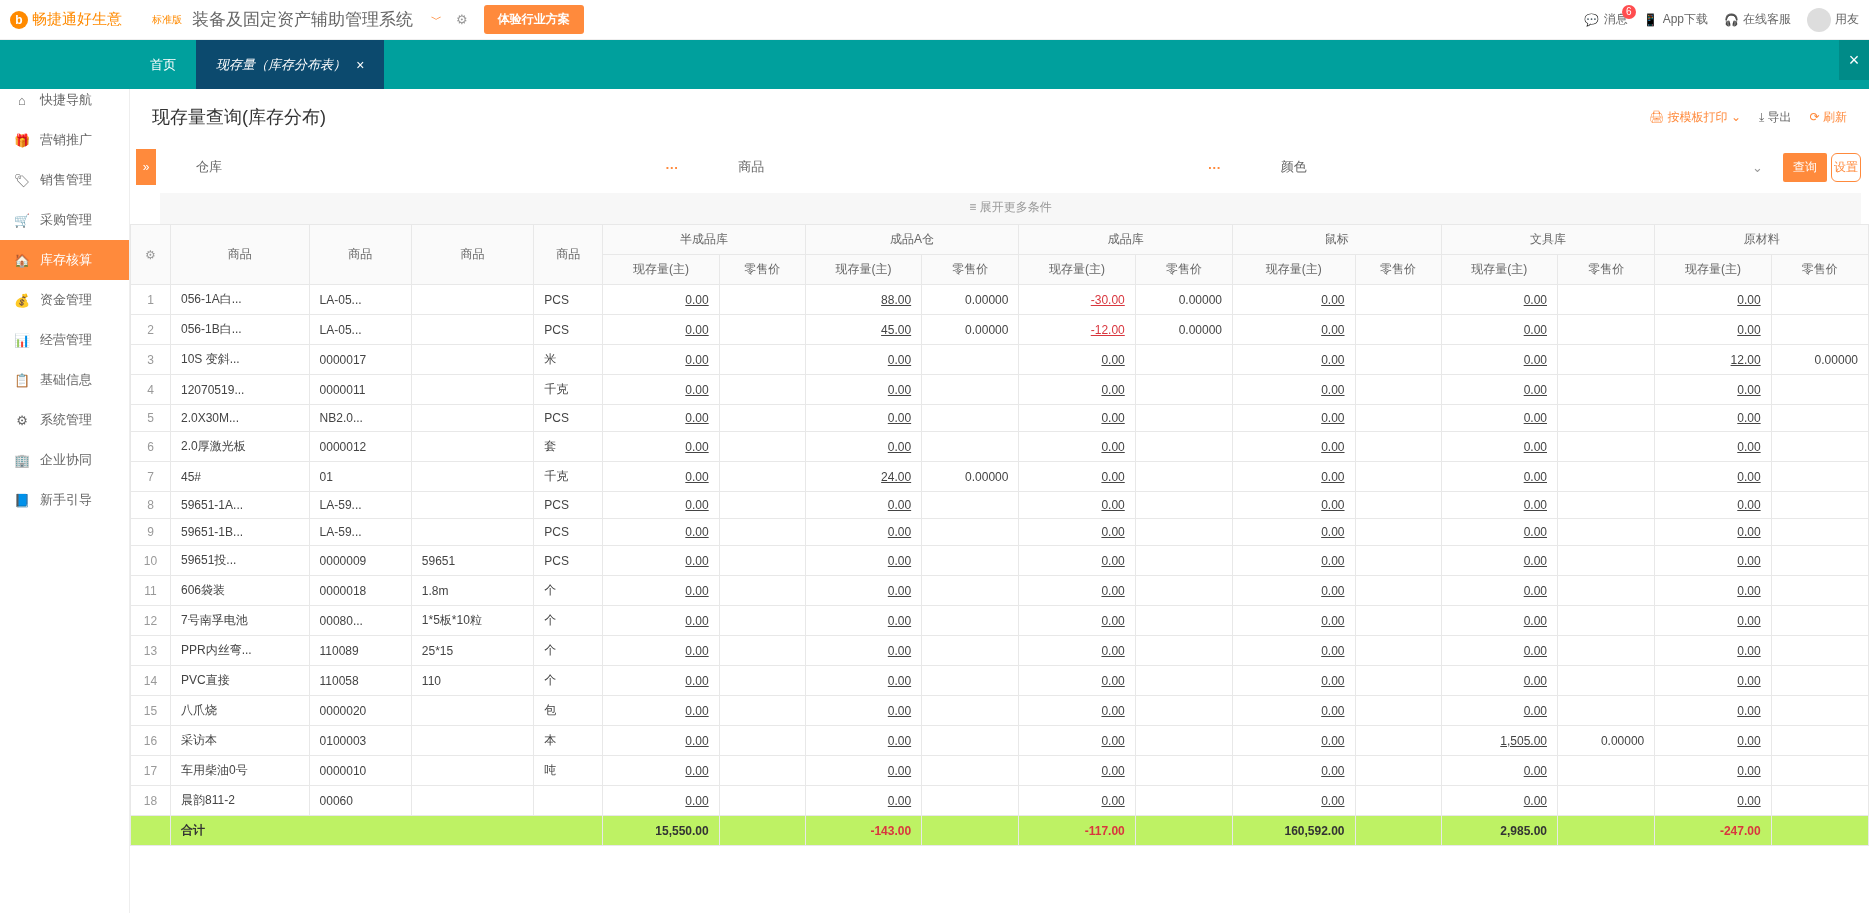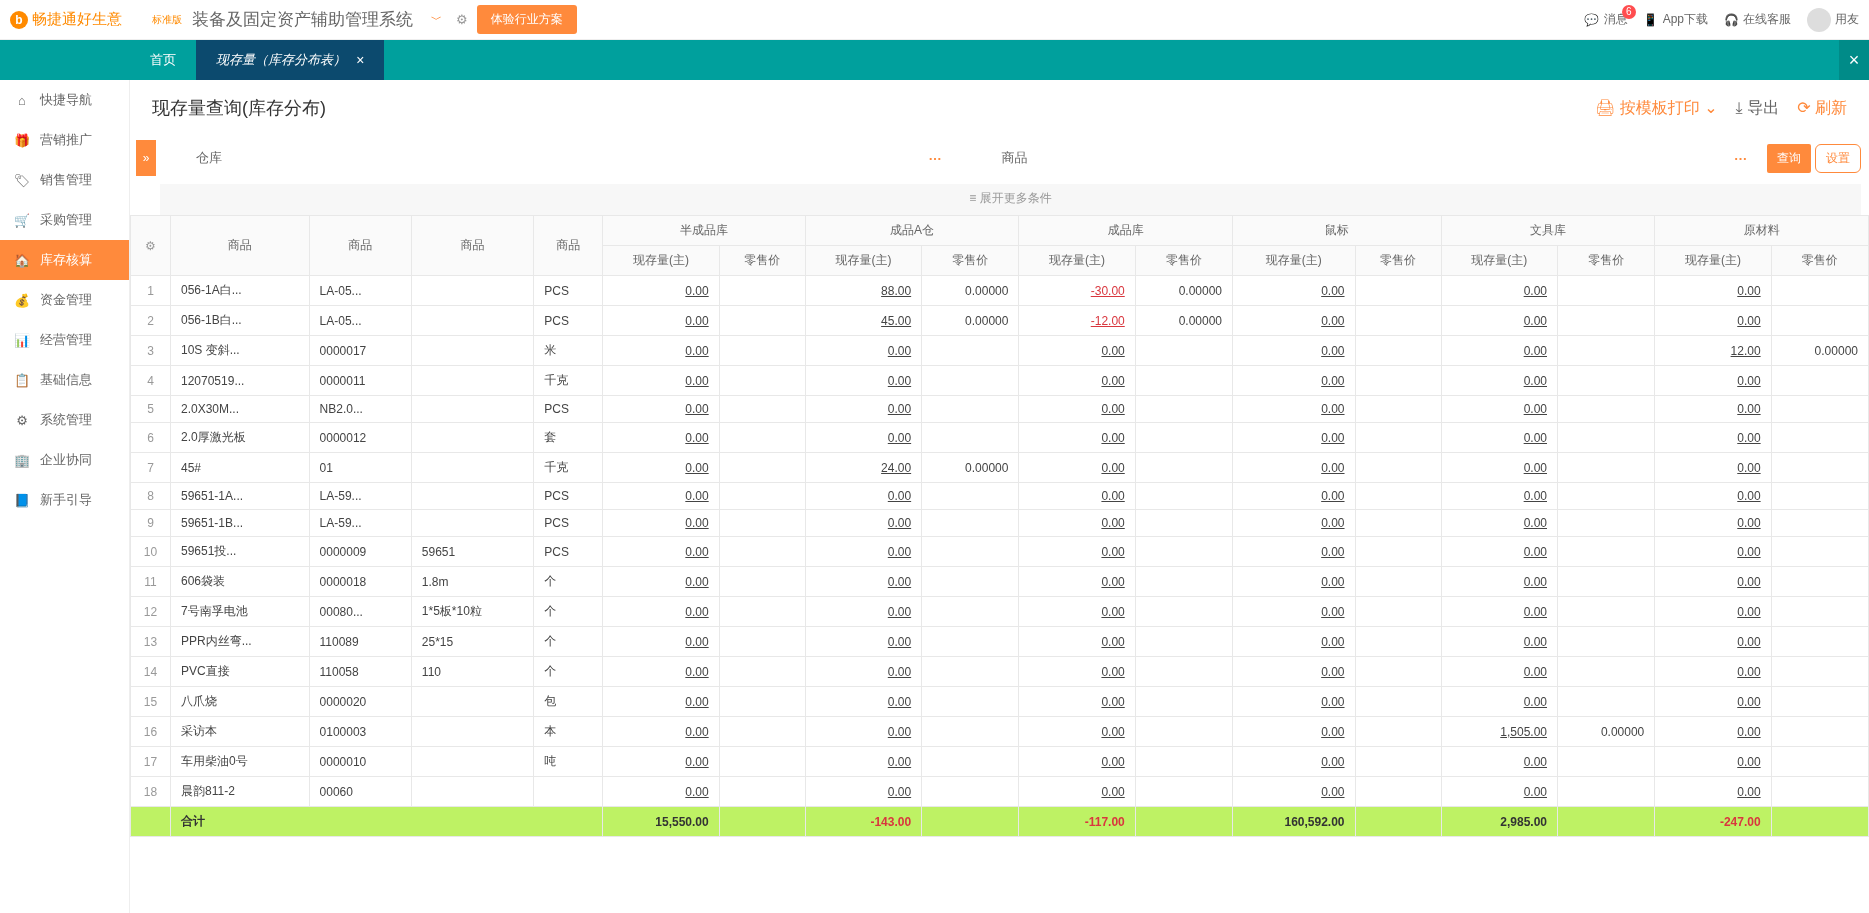--- a/index.html
+++ b/index.html
@@ -6,54 +6,54 @@
 body { font-family: "Microsoft YaHei", Arial, sans-serif; font-size: 13px; color: #333; background: #fff; overflow: hidden; }
 
 .topbar { height: 40px; display: flex; align-items: center; padding: 0 10px; border-bottom: 1px solid #eee; }
 .logo { display: flex; align-items: center; margin-right: 12px; }
 .logo-icon { width: 18px; height: 18px; background: #ff8a00; border-radius: 50%; color: #fff; font-weight: bold; display: flex; align-items: center; justify-content: center; font-size: 12px; margin-right: 4px; }
 .logo-text { color: #ff8a00; font-size: 15px; font-weight: 500; }
 .logo-sub { color: #ff8a00; font-size: 10px; margin-left: 18px; }
 .system-name { color: #666; font-size: 17px; margin-left: 10px; }
 .caret-down { color: #ff6a00; margin-left: 18px; font-size: 11px; }
 .gear { color: #999; margin-left: 14px; }
-.orange-btn { background: #ff8a3c; color: #fff; border: none; padding: 6px 14px; border-radius: 3px; margin-left: 9px; font-size: 12px; cursor: pointer; }
+.orange-btn { background: #ff8a3c; color: #fff; border: none; padding: 6px 14px; border-radius: 3px; margin-left: 16px; font-size: 12px; cursor: pointer; font-weight: bold; }
 .top-right { margin-left: auto; display: flex; align-items: center; gap: 16px; color: #666; font-size: 12px; }
 .top-right-item { display: flex; align-items: center; gap: 4px; cursor: pointer; position: relative; }
 .badge { position: absolute; top: -6px; right: -8px; background: #ff4d4f; color: #fff; font-size: 10px; border-radius: 8px; padding: 0 4px; min-width: 14px; text-align: center; line-height: 14px; }
 .avatar { width: 24px; height: 24px; background: #ddd; border-radius: 50%; }
 
-.tabbar { height: 40px; background: #00a09d; display: flex; align-items: stretch; padding-left: 130px; position: relative; }
+.tabbar { height: 49px; background: #00a09d; display: flex; align-items: stretch; padding-left: 130px; position: relative; }
 .tab { display: flex; align-items: center; padding: 0 20px; color: #fff; font-size: 13px; cursor: pointer; }
 .tab.home { background: #00a09d; }
 .tab.active { background: #0c4a6e; font-style: italic; }
 .tab-close { margin-left: 10px; font-size: 14px; }
 .tab-left-close { position: absolute; right: 0; top: 0; width: 30px; height: 40px; background: #008b88; color: #fff; display: flex; align-items: center; justify-content: center; font-size: 18px; cursor: pointer; }
 .sidebar { width: 130px; background: #fff; border-right: 1px solid #eee; overflow-y: auto; position: absolute; top: 40px; left: 0; bottom: 0; }
 .side-item { display: flex; align-items: center; padding: 11px 14px; color: #666; font-size: 13px; cursor: pointer; gap: 10px; }
 .side-item.search { color: #999; }
 .side-item.active { background: #ff8a3c; color: #fff; }
 .side-icon { width: 16px; height: 16px; display: inline-flex; align-items: center; justify-content: center; }
 
 .main { flex: 1; background: #f5f5f5; overflow: hidden; margin-left: 130px; height: calc(100vh - 80px); display: flex; flex-direction: column; }
 .page-head { background: #fff; padding: 16px 22px 10px; display: flex; align-items: center; }
 .page-title { font-size: 18px; color: #333; }
-.page-actions { margin-left: auto; display: flex; gap: 18px; font-size: 16px; text-align: right; }
+.page-actions { margin-left: auto; display: flex; gap: 18px; font-size: 12px; text-align: right; }
 .act-print { color: #ff8a3c; cursor: pointer; }
 .act-link { color: #666; cursor: pointer; }
 
 .filter-bar { background: #fff; margin: 0 0 8px 0; display: flex; align-items: center; padding: 10px 0 0 0; position: relative; }
 .expand-btn { background: #ff8a3c; color: #fff; width: 20px; height: 36px; display: flex; align-items: center; justify-content: center; margin-left: 6px; cursor: pointer; font-size: 12px; }
 .filter-field { display: flex; align-items: center; margin-left: 40px; flex: 1; }
 .filter-label { color: #666; margin-right: 50px; }
 .filter-dots { color: #ff8a3c; margin-left: auto; padding-right: 20px; cursor: pointer; font-weight: bold; }
 .filter-chev { color: #999; margin-left: auto; padding-right: 20px; }
 .filter-btns { margin-left: auto; padding-right: 8px; display: flex; flex-direction: row; gap: 4px; }
 .btn-search { background: #ff8a3c; color: #fff; border: none; padding: 6px 10px; font-size: 12px; border-radius: 2px; cursor: pointer; }
-.btn-set { background: #fff; color: #ff8a3c; border: 1px solid #ff8a3c; padding: 4px 10px; font-size: 12px; border-radius: 6px; cursor: pointer; }
+.btn-set { background: #fff; color: #ff8a3c; border: 1px solid #ff8a3c; padding: 4px 2px; font-size: 12px; border-radius: 6px; cursor: pointer; }
 .more-cond { text-align: center; color: #999; font-size: 12px; padding: 6px 0 8px; background: #f7f7f7; cursor: pointer; margin: 8px 8px 0 30px; }
 
 .table-wrap { flex: 1; overflow: auto; background: #fff; margin: 0 0 0 0; }
 table { border-collapse: collapse; width: 100%; min-width: 1500px; }
 th, td { border: 1px solid #e8e8e8; padding: 6px 10px; font-size: 12px; text-align: center; white-space: nowrap; }
 th { background: #fafafa; color: #666; font-weight: normal; }
 td { color: #444; }
 .row-idx { width: 40px; color: #999; }
 .gear-cell { width: 40px; color: #999; }
 .cell-left { text-align: left; }
@@ -171,20 +171,24 @@
     <div class="filter-bar">
       <div class="expand-btn">»</div>
       <div class="filter-field">
         <span class="filter-label">仓库</span>
         <span class="filter-dots">⋯</span>
       </div>
       <div class="filter-field">
         <span class="filter-label">商品</span>
         <span class="filter-dots">⋯</span>
       </div>
+      <div class="filter-field">
+        <span class="filter-label">颜色</span>
+        <span class="filter-chev">⌄</span>
+      </div>
       <div class="filter-btns">
         <button class="btn-search">查询</button>
         <button class="btn-set">设置</button>
       </div>
     </div>
     <div class="more-cond">≡ <span>展开更多条件</span></div>
   </div>
 
   <div class="table-wrap">
     <table>

